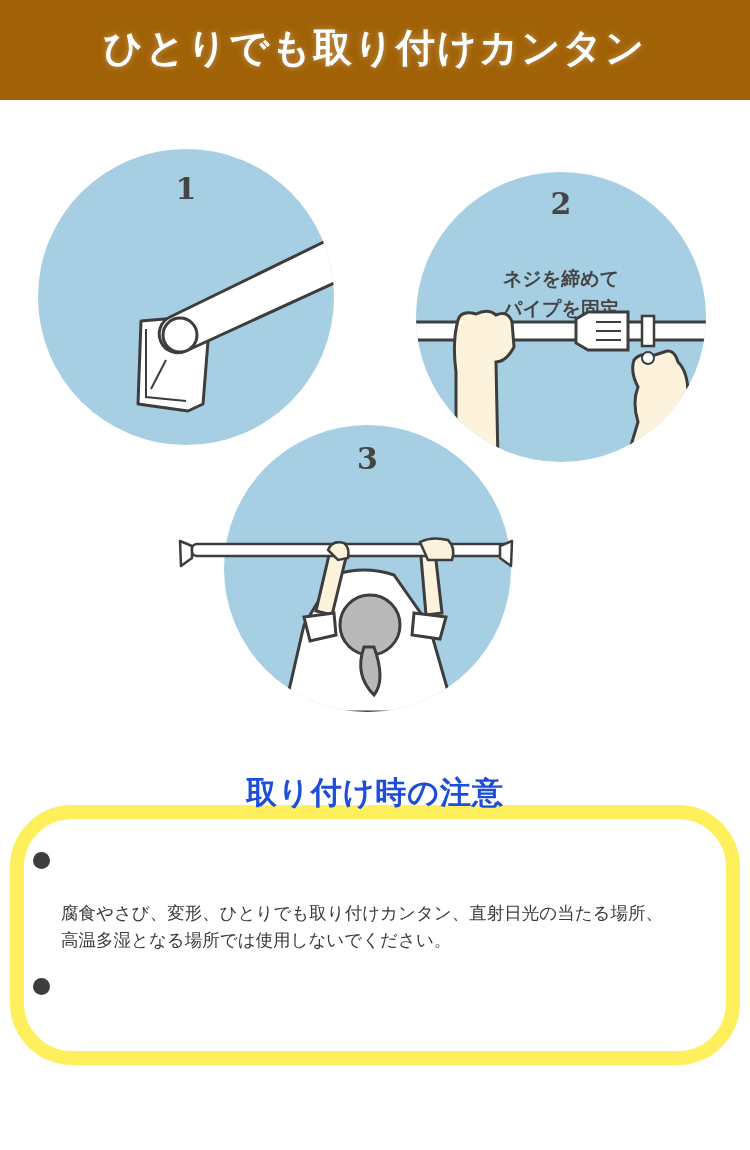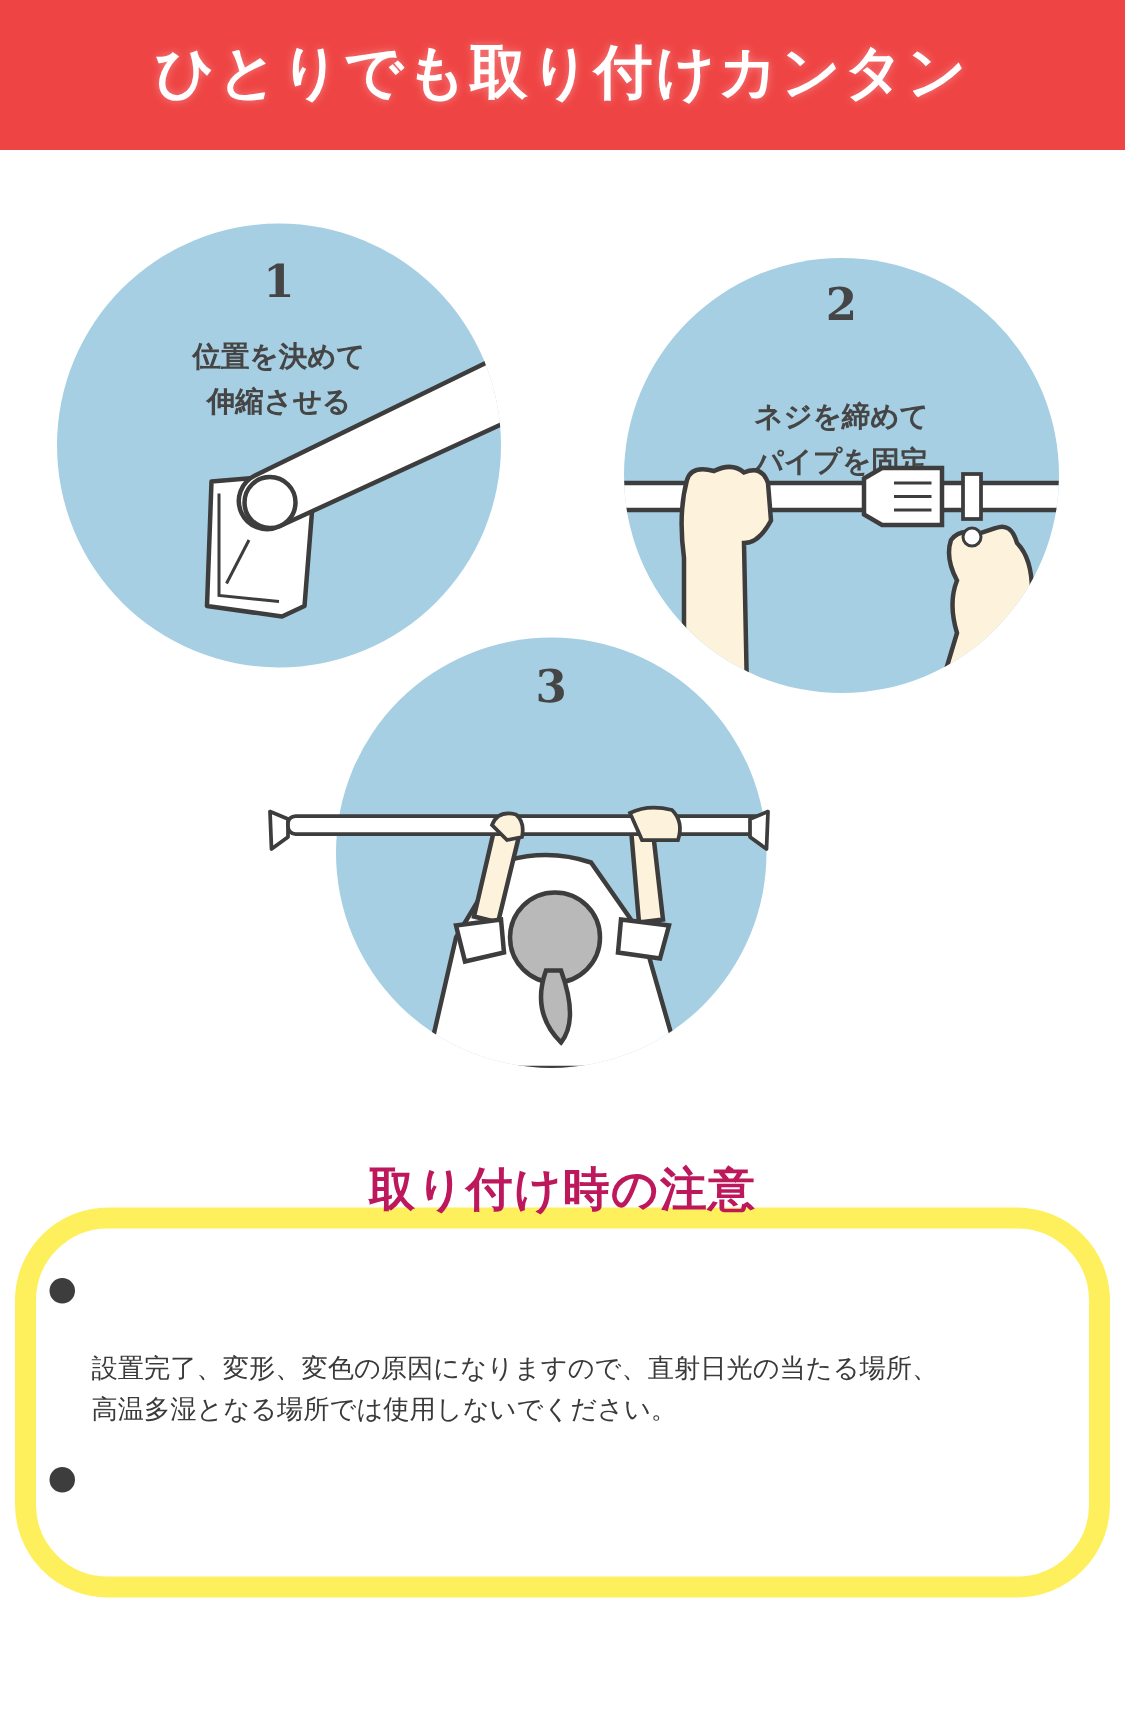--- a/index.html
+++ b/index.html
@@ -1,48 +1,46 @@
 <!DOCTYPE html>
 <html><head>
 <meta charset="utf-8">
 <style>
   html, body { margin:0; padding:0; }
   body { width:750px; height:1150px; background:#ffffff; position:relative; overflow:hidden;
          font-family:"DejaVu Sans", "Liberation Sans", sans-serif; color:#3a3a3a; }
-  .header { position:absolute; left:0; top:0; width:750px; height:100px; background:#ef4444;
+  .header { position:absolute; left:0; top:0; width:750px; height:100px; background:#a16207;
             display:flex; align-items:center; justify-content:center;text-align:right; }
   .header-title { color:#ffffff; font-size:39px; font-weight:bold; letter-spacing:2px;
                   text-shadow:0 0 6px rgba(255,255,255,0.35); margin-top:-4px; }
   .step { position:absolute; border-radius:50%; background:#a6cfe3; overflow:hidden; }
   .step-num { position:absolute; left:0; width:100%; text-align:center; font-family:"DejaVu Serif", serif;
               font-weight:bold; font-size:30px; color:#454545; }
   .step-text { position:absolute; left:0; width:100%; text-align:center; font-weight:bold;
                font-size:19px; line-height:30px; color:#454545; white-space:pre-line; }
   .step svg { position:absolute; left:0; top:0; }
   .illus { position:absolute; left:0; top:0; pointer-events:none; }
   .caution-title { position:absolute; left:0; top:772px; width:750px; text-align:center;
-                   font-size:31px; font-weight:bold; color:#be185d; z-index:3; letter-spacing:1px; }
+                   font-size:31px; font-weight:bold; color:#1d4ed8; z-index:3; letter-spacing:1px; }
   .caution-box { position:absolute; left:10px; top:805px; width:702px; height:232px;
                  border:14px solid #fdf05c; border-radius:62px; background:#ffffff; z-index:1; }
   .caution-list { position:absolute; left:33px; top:846px; width:700px; z-index:2; margin:0; padding:0; list-style:none; }
   .caution-item { position:relative; padding-left:28px; font-size:17.5px; line-height:27px; color:#3a3a3a;
                   margin-bottom:18px; white-space:pre-line; }
   .bullet { position:absolute; left:0; top:6px; width:17px; height:17px; border-radius:50%; background:#3d3d3d; }
 </style>
 </head>
 <body>
 
 <div class="header">
   <div class="header-title">ひとりでも取り付けカンタン</div>
 </div>
 
 <div class="step" style="left:38px; top:149px; width:296px; height:296px;">
   <div class="step-num" style="top:22px;">1</div>
-  <div class="step-text" style="top:74px;">位置を決めて
-伸縮させる</div>
   <svg width="296" height="296" viewBox="0 0 296 296">
 
     <path d="M103 172 L150 168 L170 192 L165 255 L150 262 L100 255 Z" fill="#ffffff" stroke="#3d3d3d" stroke-width="3" stroke-linejoin="round"></path>
     <path d="M108 180 L108 248 L148 252" fill="none" stroke="#3d3d3d" stroke-width="2"></path>
     <line x1="113" y1="240" x2="128" y2="211" stroke="#3d3d3d" stroke-width="2"></line>
 
     <path d="M296 88 L132 168 A18 18 0 0 0 148 202 L296 134" fill="#ffffff" stroke="#3d3d3d" stroke-width="3"></path>
     <circle cx="142" cy="186" r="17" fill="#ffffff" stroke="#3d3d3d" stroke-width="3"></circle>
   </svg>
 </div>
@@ -91,20 +89,20 @@
   <path d="M512 541 L500 546 L500 558 L511 566 Z" fill="#ffffff" stroke="#3d3d3d" stroke-width="2.5" stroke-linejoin="round"></path>
   <path d="M328 550 Q332 540 344 543 Q350 548 348 558 L338 560 Z" fill="#fdf3dc" stroke="#3d3d3d" stroke-width="2.5"></path>
   <path d="M420 542 Q432 536 448 540 Q456 548 452 560 L428 560 Z" fill="#fdf3dc" stroke="#3d3d3d" stroke-width="2.5"></path>
 </svg>
 
 <div class="caution-title">取り付け時の注意</div>
 <div class="caution-box"></div>
 <ul class="caution-list">
   <li class="caution-item">
     <span class="bullet"></span>
-    <span>設置完了、変形、変色の原因になりますので、直射日光の当たる場所、
+    <span>腐食やさび、変形、ひとりでも取り付けカンタン、直射日光の当たる場所、
 高温多湿となる場所では使用しないでください。</span>
   </li>
   <li class="caution-item">
     <span class="bullet"></span>
     
   </li>
 </ul>
 
 </body></html>

